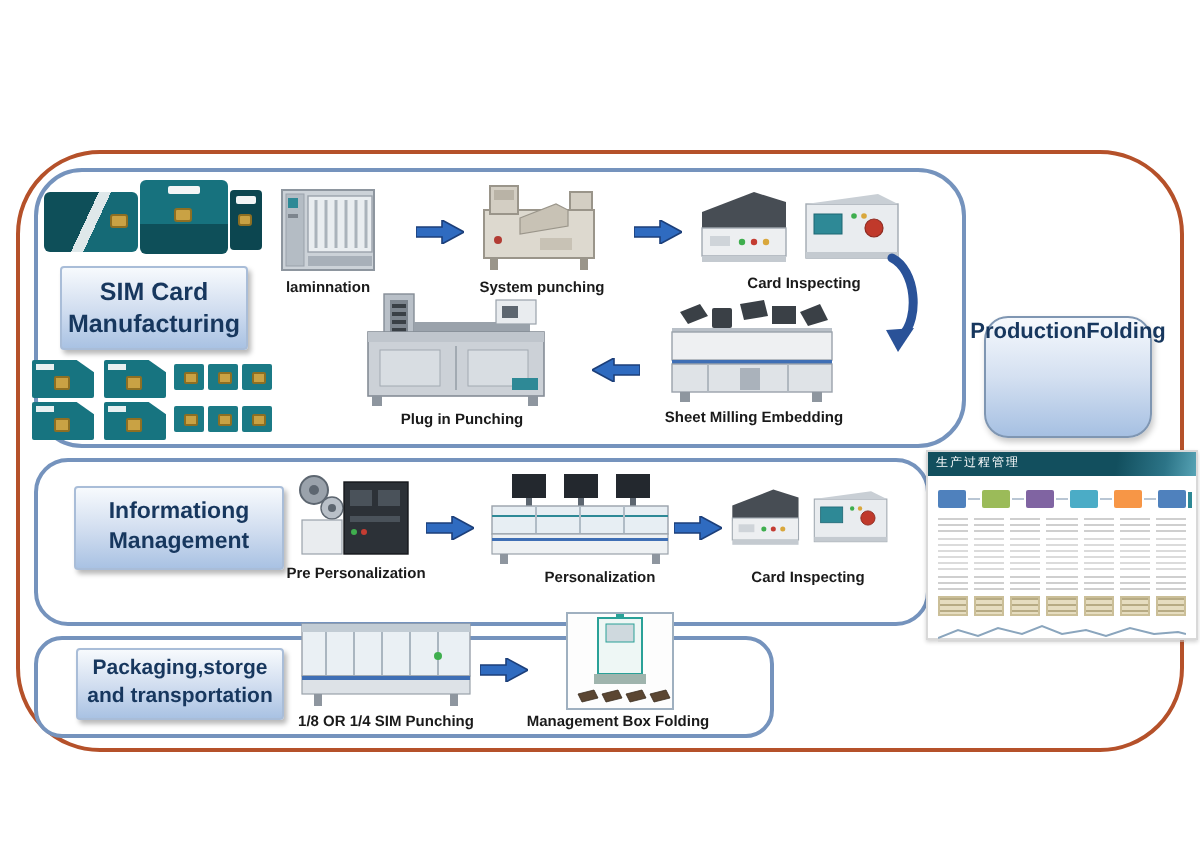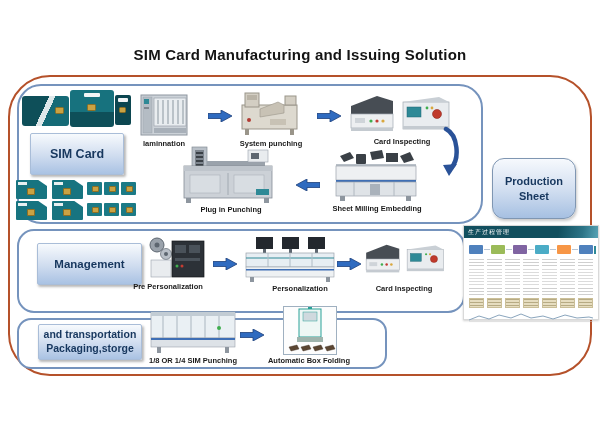--- a/index.html
+++ b/index.html
@@ -16,22 +16,22 @@
   .label-box{position:absolute;background:linear-gradient(180deg,#f7fafd 0%,#cfdcef 55%,#a9c2e3 100%);
          border:1px solid #a9bdd8;border-radius:2px;box-shadow:1.5px 2px 2.5px rgba(0,0,0,.28);
          color:#17375e;font-weight:bold;text-align:center;display:flex;flex-direction:column;
          justify-content:center;line-height:1.3;}
   .lb1{left:30px;top:133px;width:92px;height:40px;font-size:12.5px;}
   .lb2{left:37px;top:243px;width:103px;height:40px;font-size:11.5px;}
   .lb3{left:38px;top:324px;width:102px;height:34px;font-size:10.5px;}
   .pms{position:absolute;left:492px;top:158px;width:84px;height:61px;box-sizing:border-box;
        border:1.5px solid #7f96b2;border-radius:12px;
        background:linear-gradient(180deg,#f6f9fd 0%,#d4e0f1 50%,#a6c0e2 100%);
-       font-size:11px;font-weight:bold;color:#17375e;display:flex;flex-direction:column;
-       justify-content:center;text-align:center;line-height:1.35;box-shadow:1px 2px 3px rgba(0,0,0,.22);}
+       font-size:11px;font-weight:bold;color:#17375e;display:flex;flex-direction:row;
+       justify-content:center;text-align:left;line-height:1.35;box-shadow:1px 2px 3px rgba(0,0,0,.22);}
   .caption{position:absolute;transform:translateX(-50%);font-size:7.5px;font-weight:600;
        color:#1a1a1a;white-space:nowrap;text-underline-offset:1px;}
   .machine,.arrow{position:absolute;line-height:0;}
   
   .cards-top{position:absolute;left:22px;top:90px;width:110px;height:38px;}
   .ctA{position:absolute;left:0;top:6px;width:47px;height:30px;border-radius:3px;
        background:linear-gradient(115deg,#0e4f59 45%,#dfe8ea 45%,#dfe8ea 55%,#156a76 55%);}
   .ctB{position:absolute;left:48px;top:0;width:44px;height:37px;border-radius:3px;
        background:linear-gradient(180deg,#17727e 0%,#17727e 60%,#0e4f59 60%);}
   .ctC{position:absolute;left:93px;top:5px;width:16px;height:30px;border-radius:2px;background:#0c4650;}
@@ -68,40 +68,41 @@
   .mes-beige .cell{background-color:#e6ddc0;border:1px solid #cbbf98;box-sizing:border-box;
        background-image:repeating-linear-gradient(180deg,#b7ab84 0 1px,transparent 1px 3px);}
   .mes-chart{position:absolute;left:5px;right:5px;top:82px;height:10px;}
   .mes-tick{position:absolute;right:2px;top:20px;width:2px;height:8px;background:#2e8996;}
 </style>
 </head>
 <body>
 
 <div class="canvas">
 
-  <div class="title">SIM Card Manufacturing and Issuing Solution</div>
   <div class="outer"></div>
   <div class="sec sec1"></div>
   <div class="sec sec2"></div>
   <div class="sec sec3"></div>
 
   <div class="label-box lb1">
     <span>SIM Card</span>
+    <span>Manufacturing</span>
   </div>
   <div class="label-box lb2">
+    <span>Informationg</span>
     <span>Management</span>
   </div>
   <div class="label-box lb3">
+    <span>Packaging,storge</span>
     <span>and transportation</span>
-    <span>Packaging,storge</span>
   </div>
 
   <div class="pms">
     <span>Production</span>
-    <span>Sheet</span>
+    <span>Folding</span>
   </div>
 
   <div class="cards-top">
     <div class="ctA">
         <span class="chip" style="right:5px;top:11px;"></span>
       </div>
     <div class="ctB">
         <span class="logo"></span>
         <span class="chip" style="left:17px;top:14px;"></span>
       </div>
@@ -283,21 +284,21 @@
       <circle cx="18" cy="18" r="2" fill="#5d6670"></circle>
       <rect x="3" y="24" width="20" height="17" fill="#e9ecef" stroke="#9aa2ab" stroke-width=".6"></rect>
       <rect x="24" y="5" width="32" height="36" fill="#2c3137" stroke="#14181c" stroke-width=".7"></rect>
       <rect x="27" y="9" width="11" height="8" fill="#4a525a"></rect>
       <rect x="41" y="9" width="11" height="8" fill="#4a525a"></rect>
       <rect x="27" y="22" width="25" height="3" fill="#4a525a"></rect>
       <circle cx="29" cy="30" r="1.5" fill="#3fae4e"></circle>
         <circle cx="34" cy="30" r="1.5" fill="#c43c32"></circle>
     </svg>
   </div>
-  <div class="caption" style="left:168px;top:282px;">Pre Personalization</div>
+  <div class="caption" style="left:178px;top:282px;">Pre Personalization</div>
 
   <div class="arrow" style="left:213px;top:258px;">
     <svg width="24" height="12" viewBox="0 0 24 12">
         <polygon points="0,3.5 13,3.5 13,0 24,6 13,12 13,8.5 0,8.5" fill="#2f6bc0" stroke="#1c3f7a" stroke-width=".8"></polygon>
       </svg>
   </div>
 
   <div class="machine" style="left:244px;top:234px;">
     <svg width="92" height="48" viewBox="0 0 92 48">
       <rect x="12" y="3" width="17" height="12" fill="#23282e"></rect>
@@ -381,21 +382,21 @@
       <rect x="20" y="6" width="14" height="9" fill="#cfd9de" stroke="#2aa198" stroke-width=".5"></rect>
       <rect x="14" y="31" width="26" height="5" fill="#9fb4ad"></rect>
       <g fill="#5b4632" stroke="#3a2c1e" stroke-width=".4">
         <polygon points="6,41 14,39 16,43 8,45"></polygon>
         <polygon points="18,41 26,39 28,43 20,45"></polygon>
         <polygon points="30,41 38,39 40,43 32,45"></polygon>
         <polygon points="42,41 50,39 52,43 44,45"></polygon>
       </g>
     </svg>
   </div>
-  <div class="caption" style="left:309px;top:356px;">Automatic Box Folding</div>
+  <div class="caption" style="left:309px;top:356px;">Management Box Folding</div>
 
   <div class="mes">
     <div class="mes-head">生产过程管理</div>
     <div class="mes-flow">
       <span class="step" style="background: rgb(79, 129, 189);"></span>
         <span class="sep"></span>
       <span class="step" style="background: rgb(155, 187, 89);"></span>
         <span class="sep"></span>
       <span class="step" style="background: rgb(128, 100, 162);"></span>
         <span class="sep"></span>

